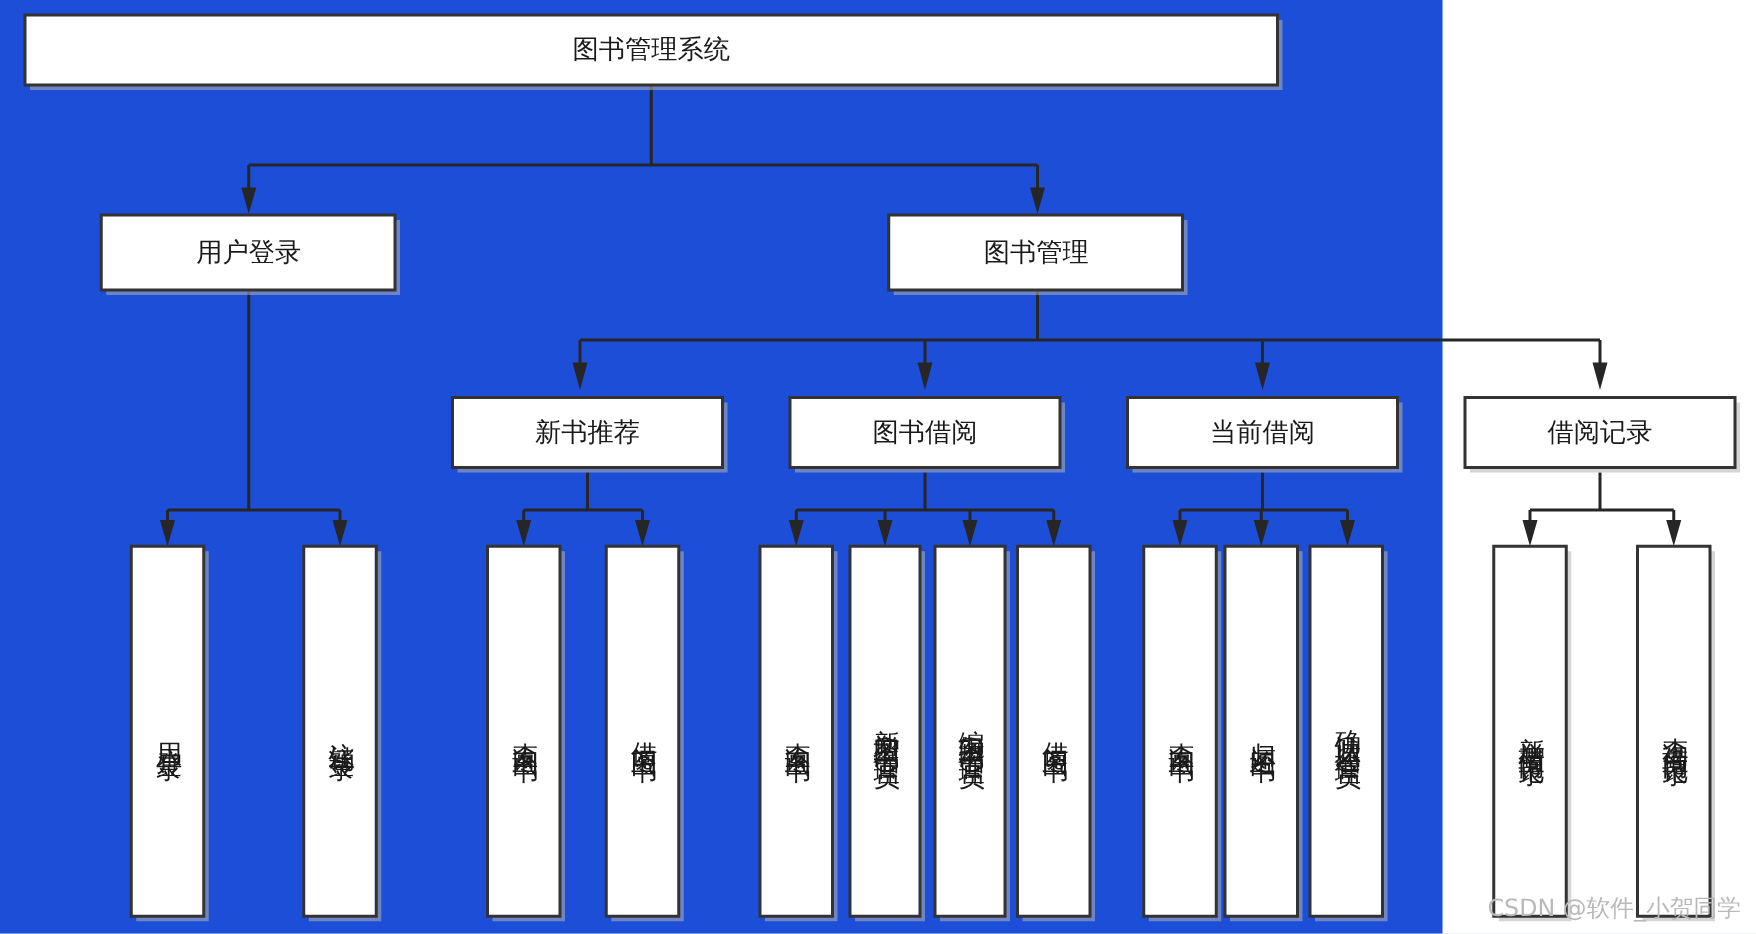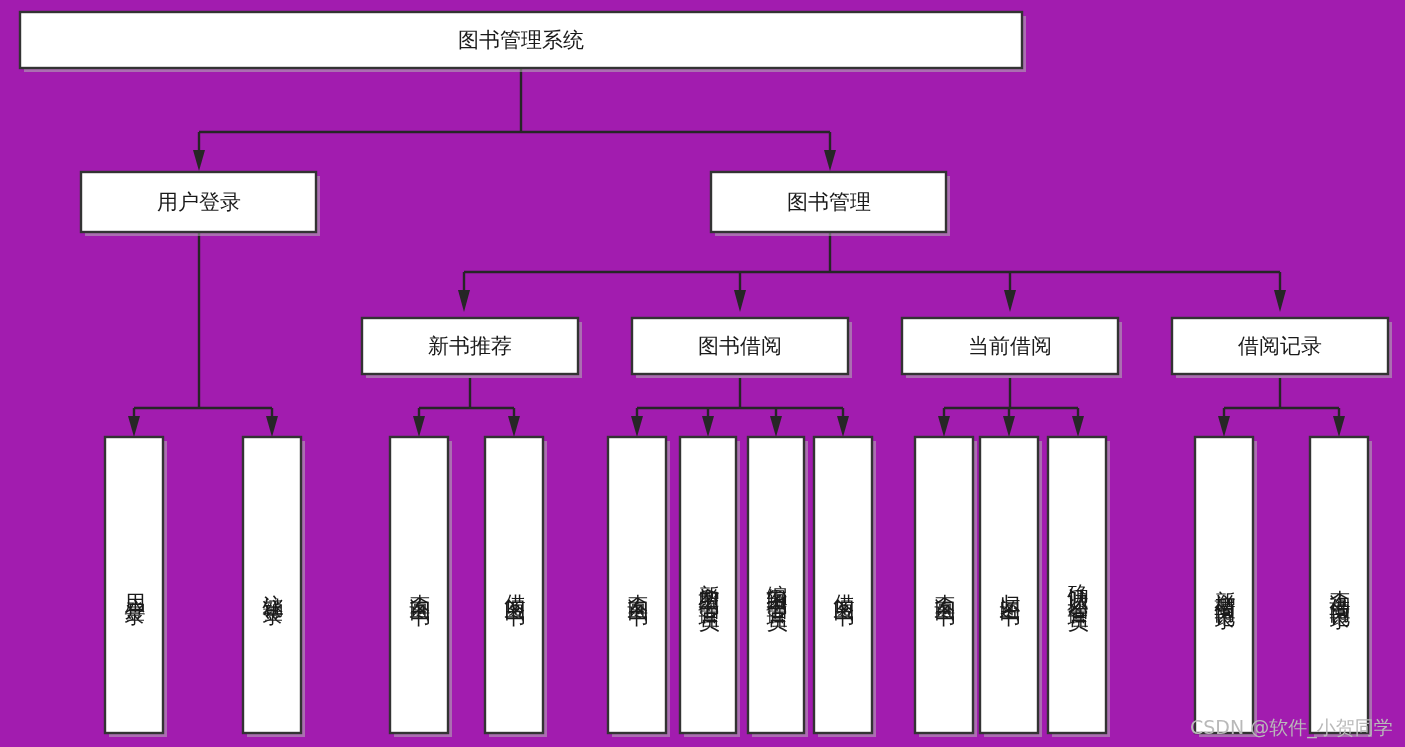--- a/index.html
+++ b/index.html
@@ -8,23 +8,24 @@
     background: #ffffff;
   }
   body {
     width: 1405px;
     height: 747px;
     font-family: "DejaVu Sans", "Liberation Sans", sans-serif;
     overflow: hidden;
   }
   #diagram-root {
     position: relative;
-    width: 1405px;
+    width: 1142px;
     height: 747px;
-    background: #a21caf;
+    background: #1d4ed8;
+    padding-left: 12px;
   }
   svg#flowchart {
     position: absolute;
     top: 0;
     left: 0;
     width: 1405px;
     height: 747px;
     display: block;
   }
   .node-rect {

